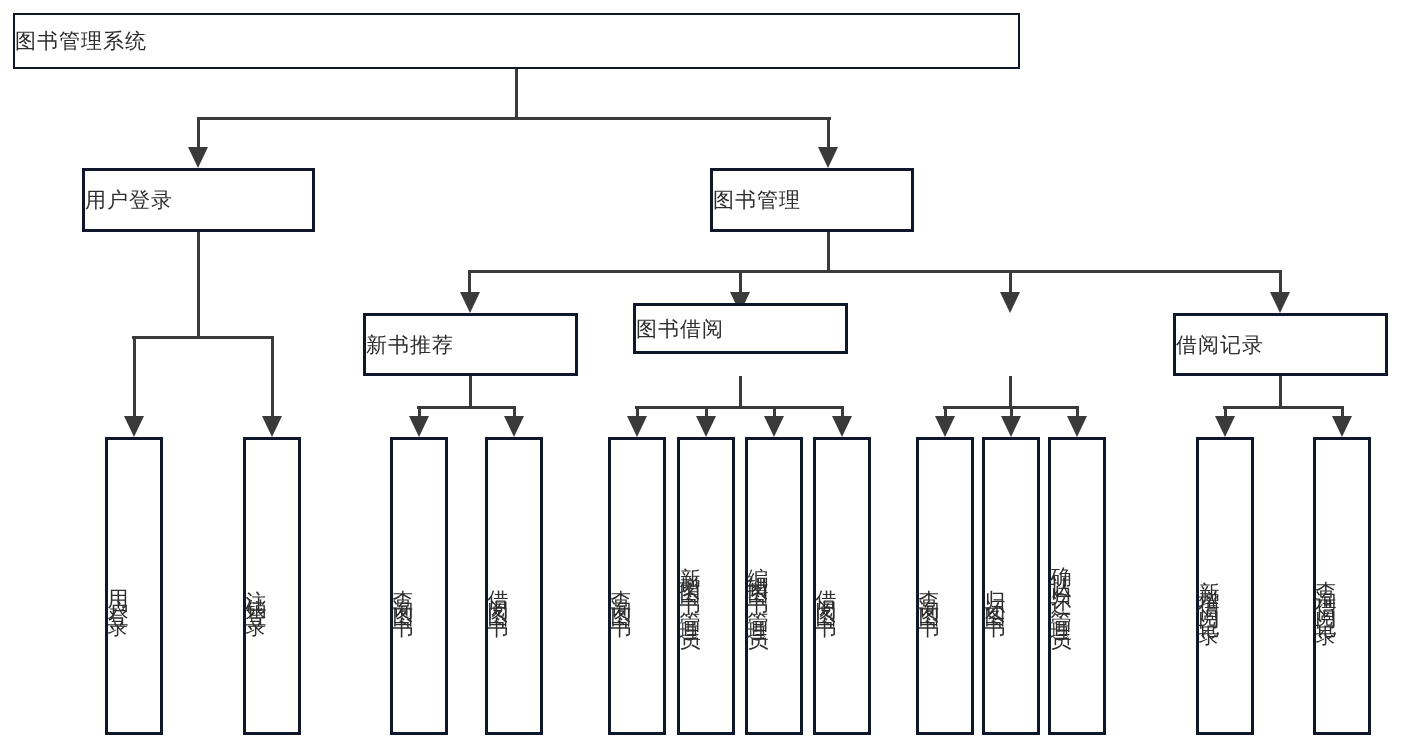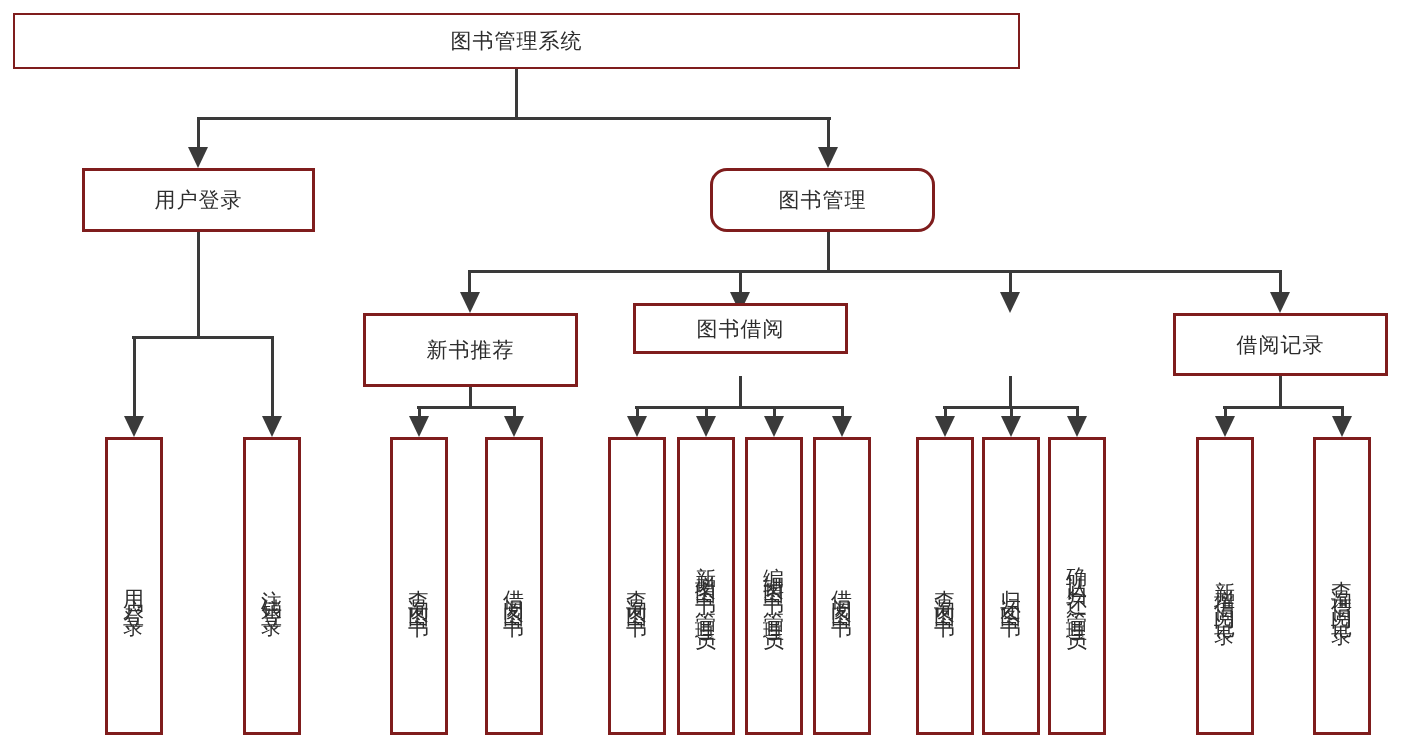--- a/index.html
+++ b/index.html
@@ -9,22 +9,22 @@
     background:#ffffff;
     font-family:"Liberation Sans","DejaVu Sans",sans-serif;
     color:#2d2d2d;
     overflow:hidden;
   }
   
   .node{
     position:absolute;
     box-sizing:border-box;
     background:#ffffff;
-    border:3px solid #7f1d1d;
-    display:flex;align-items:center;justify-content:center;
+    border:3px solid #0f172a;
+    display:flex;align-items:center;
   }
   .node.root{border-width:2px;}
   .node .lbl{
     font-size:21px;
     letter-spacing:1px;
     color:#2d2d2d;
     white-space:nowrap;
   }
   .node.vnode .lbl{
     writing-mode:vertical-rl;
@@ -115,25 +115,25 @@
   <div class="line" style="left:1341px;top:406px;width:3px;height:13px;"></div>
   <div class="arrow" style="left:1332px;top:416px;"></div>
 
   <div class="node root" style="left:13px;top:13px;width:1007px;height:56px;">
     <span class="lbl">图书管理系统</span>
   </div>
 
   <div class="node" style="left:82px;top:168px;width:233px;height:64px;">
     <span class="lbl">用户登录</span>
   </div>
-  <div class="node" style="left:710px;top:168px;width:225px;height:64px;border-radius:17px;">
+  <div class="node" style="left:710px;top:168px;width:204px;height:64px;">
     <span class="lbl">图书管理</span>
   </div>
 
-  <div class="node" style="left:363px;top:313px;width:215px;height:74px;">
+  <div class="node" style="left:363px;top:313px;width:215px;height:63px;">
     <span class="lbl">新书推荐</span>
   </div>
   <div class="node" style="left:633px;top:303px;width:215px;height:51px;">
     <span class="lbl">图书借阅</span>
   </div>
   <div class="node" style="left:1173px;top:313px;width:215px;height:63px;">
     <span class="lbl">借阅记录</span>
   </div>
 
   <div class="node vnode" style="left:105px;top:437px;width:58px;height:298px;">

